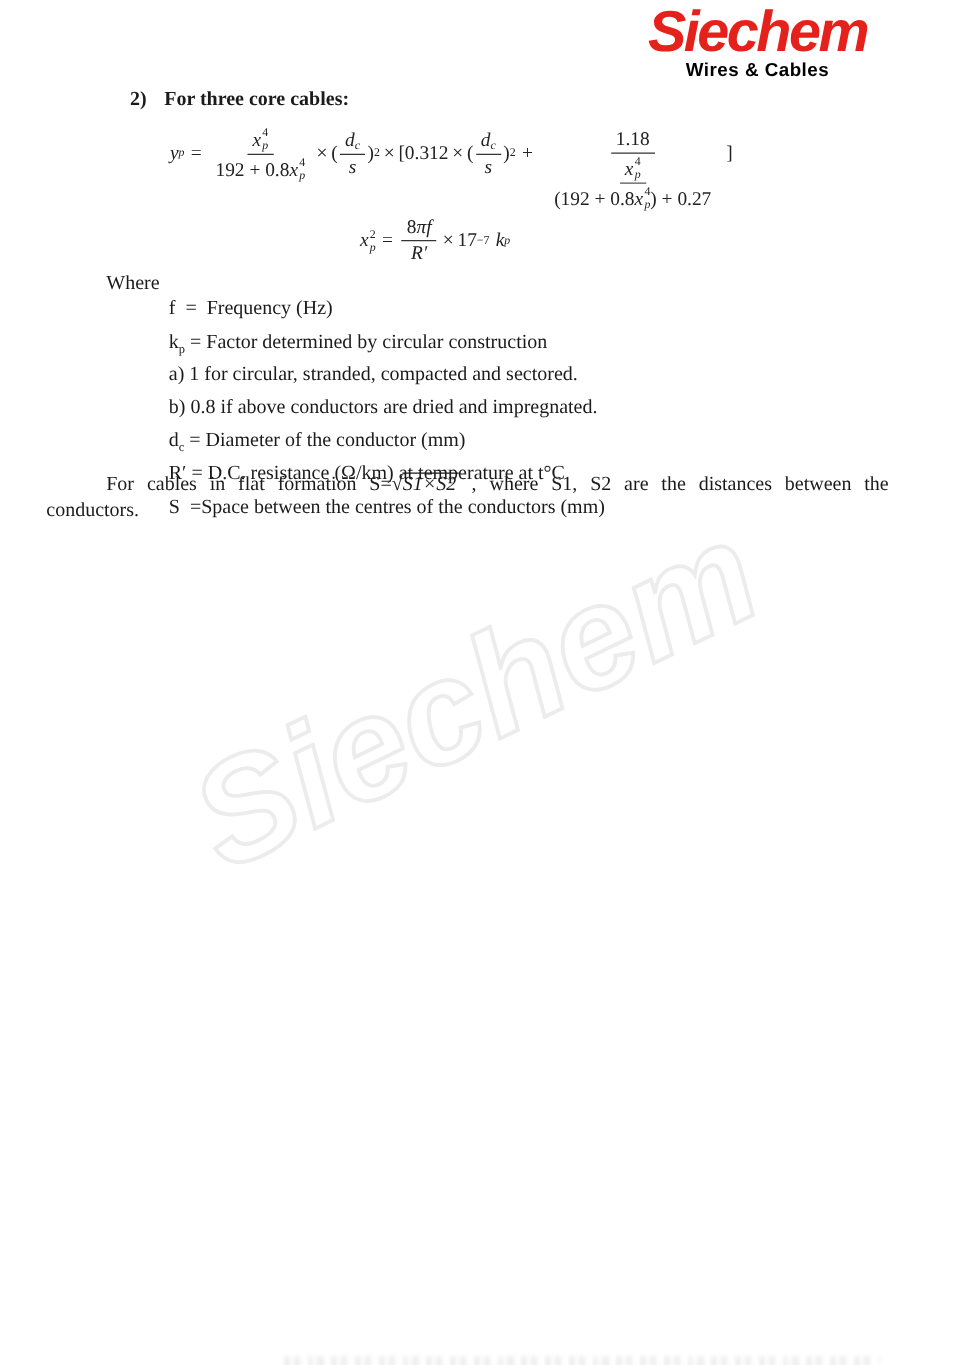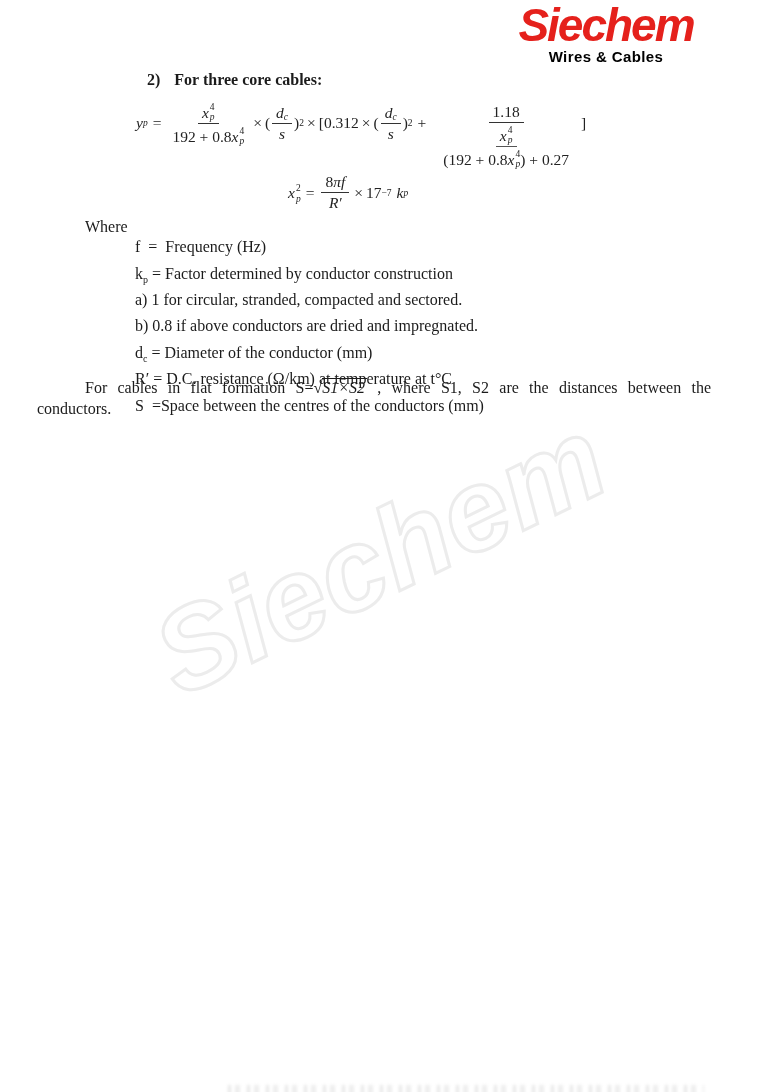--- a/index.html
+++ b/index.html
@@ -11,21 +11,21 @@
 
   
   .logo { position:absolute; top:2px; left:506px; width:200px; text-align:center;
           font-family:"Liberation Sans", sans-serif; }
   .logo-brand { font-size:46px; font-weight:700; font-style:italic;
                 line-height:1.0; letter-spacing:-2px; }
   .logo-tagline { font-size:15px; font-weight:700; color:#000000;
                   letter-spacing:0.4px; margin-top:0; }
 
   
-  .heading { position:absolute; left:104px; top:71px; font-weight:700; font-size:16px;margin-left:43px; }
+  .heading { position:absolute; left:104px; top:71px; font-weight:700; font-size:16px; }
   .heading-text { margin-left:14px; }
 
   
   .fx { position:absolute; display:flex; align-items:center; font-size:15.5px;
         white-space:nowrap; color:#222; }
   .fx .it { font-style:italic; }
   .op  { margin:0 5px; }
   .opx { margin:0 3px; }
   .frac { display:inline-flex; flex-direction:column; align-items:center;
           text-align:center; margin:0 2px; vertical-align:middle; }
@@ -192,21 +192,21 @@
     <span class="opx">×</span>
     <span>17</span>
       <sup class="sp">−7</sup>
     <span class="it kgap">k</span>
       <sub class="sublow">p</sub>
   </div>
 
   <div class="where">
     <div class="wline wlabel">Where</div>
     <div class="wline"><span>f</span><sub class="wsub"></sub><span>  =  Frequency (Hz)</span></div>
-    <div class="wline"><span>k</span><sub class="wsub">p</sub><span> = Factor determined by conductor construction</span></div>
+    <div class="wline"><span>k</span><sub class="wsub">p</sub><span> = Factor determined by circular construction</span></div>
     <div class="wline"><span>a) 1 for circular, stranded, compacted and sectored.</span><sub class="wsub"></sub><span></span></div>
     <div class="wline"><span>b) 0.8 if above conductors are dried and impregnated.</span><sub class="wsub"></sub><span></span></div>
     <div class="wline"><span>d</span><sub class="wsub">c</sub><span> = Diameter of the conductor (mm)</span></div>
     <div class="wline"><span>R′ = D.C. resistance (Ω/km) at temperature at t°C</span><sub class="wsub"></sub><span></span></div>
     <div class="wline"><span>S</span><sub class="wsub"></sub><span>  =Space between the centres of the conductors (mm)</span></div>
   </div>
 
   <div class="para">
     <div class="para-line1">
       <span class="indent"></span><span>For cables in flat formation S=</span><span class="rad-sign">√</span><span class="rad-body">S1×S2</span><span> , where S1, S2 are the distances between the</span>

